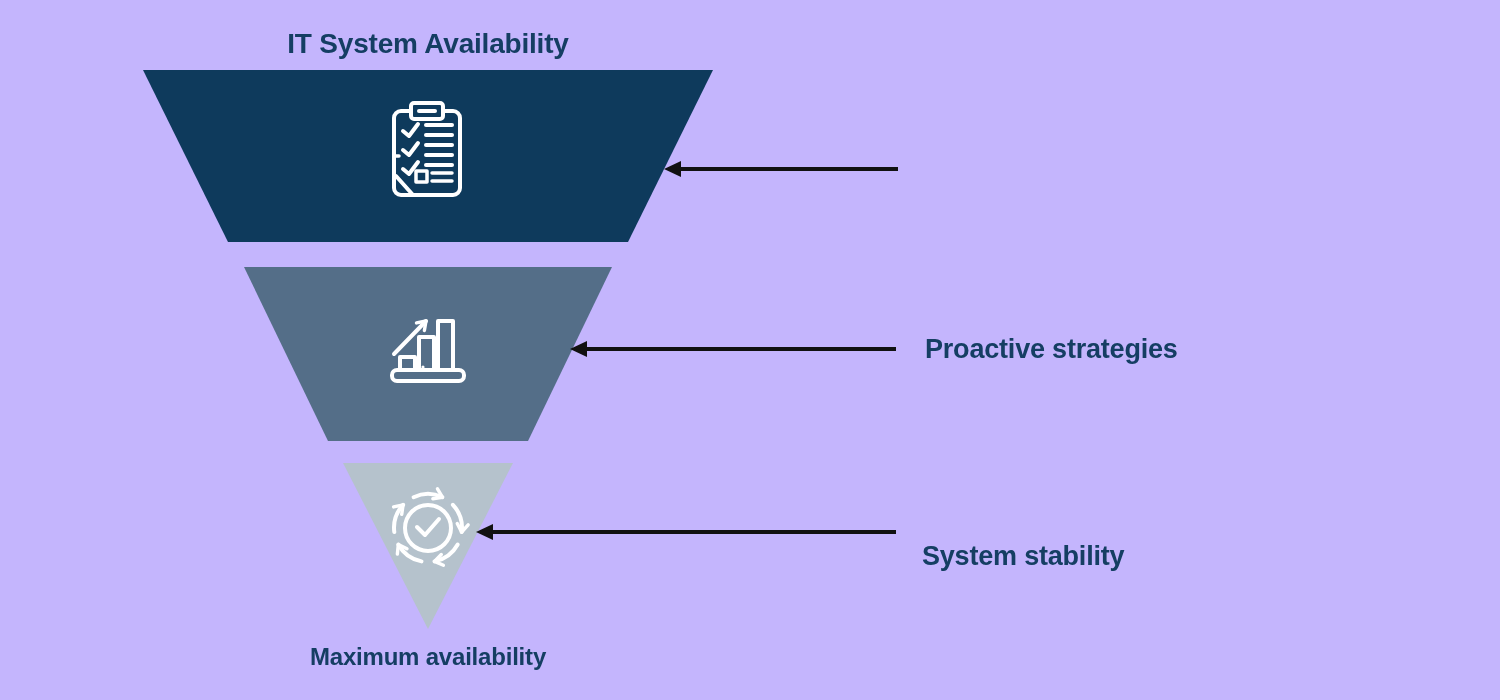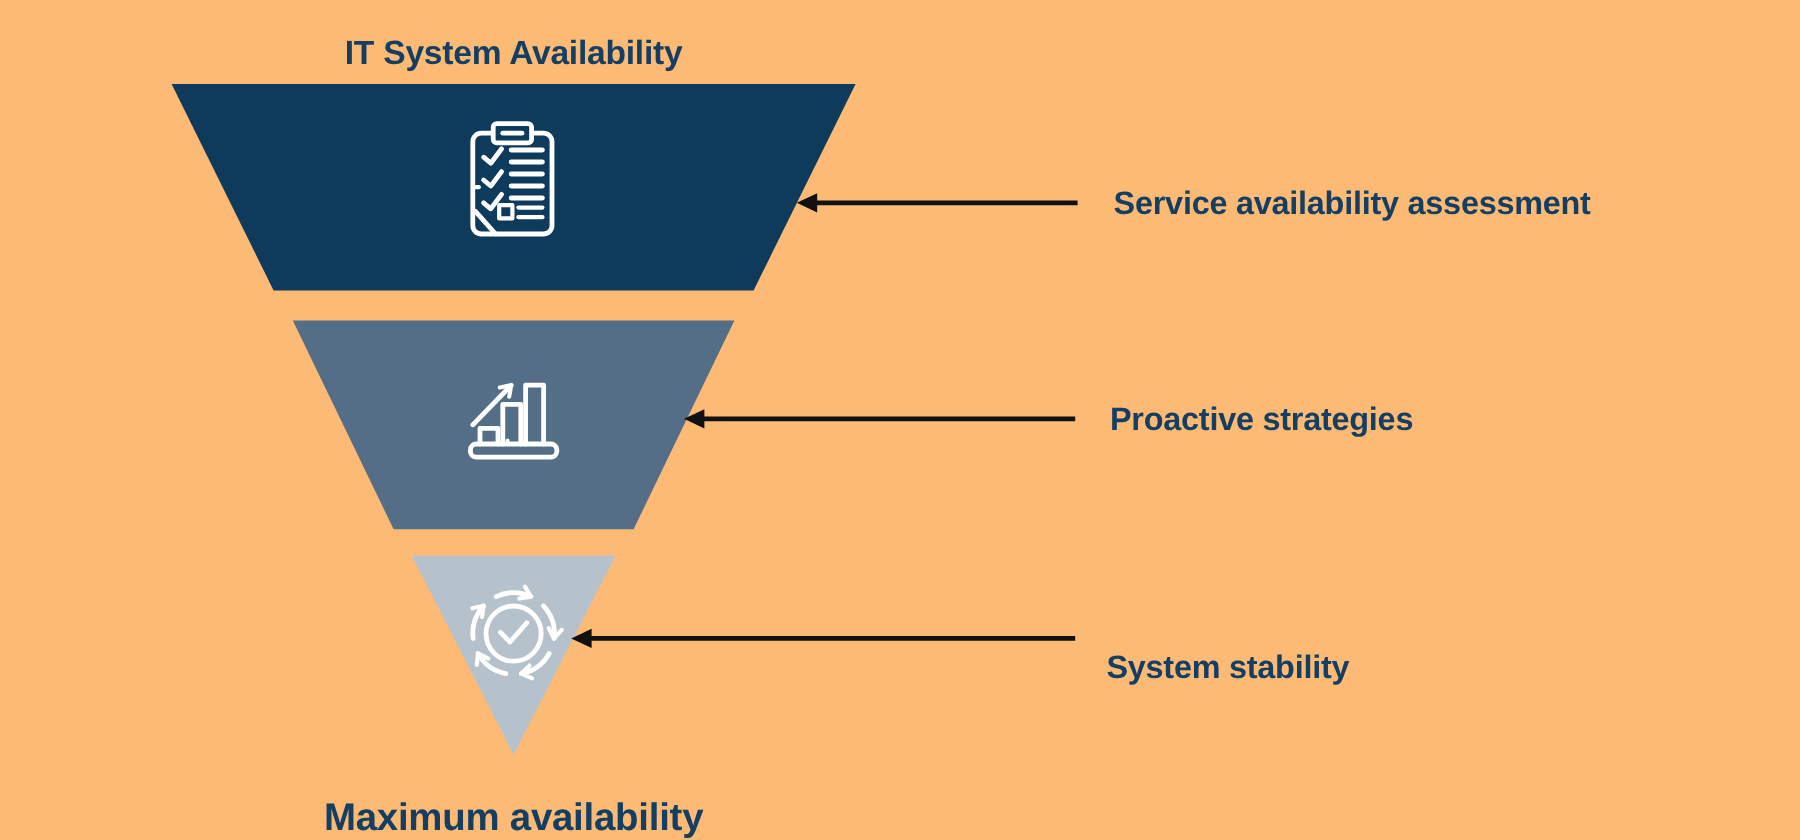--- a/index.html
+++ b/index.html
@@ -1,32 +1,32 @@
 <!DOCTYPE html>
 <html><head>
 <meta charset="utf-8">
 <style>
   html,body{margin:0;padding:0;}
   .canvas{
     position:relative;
     width:1500px;height:700px;
-    background:#fdba74;
+    background:#c4b5fd;
     font-family:"Liberation Sans",sans-serif;
     overflow:hidden;
   }
   .diagram-svg{position:absolute;left:0;top:0;}
   .txt{
     position:absolute;
     font-weight:700;
     color:#153e63;
     letter-spacing:-0.2px;
     white-space:nowrap;
   }
   .title{left:128px;top:28px;width:600px;text-align:center;font-size:28px;line-height:32px;}
-  .footer{left:128px;top:641px;width:600px;text-align:center;font-size:32px;line-height:32px;margin-top:24px;}
+  .footer{left:128px;top:641px;width:600px;text-align:center;font-size:24px;line-height:32px;}
   .side-label{font-size:27px;line-height:32px;}
   .side-label.l1{left:928px;top:153px;}
   .side-label.l2{left:925px;top:333px;}
   .side-label.l3{left:922px;top:540px;}
 </style>
 </head>
 <body>
 
 <div class="canvas">
 
@@ -88,21 +88,20 @@
       <polygon points="570,349 587,341 587,357" fill="#111111"></polygon>
     </g>
     <g>
       <line x1="896" y1="532" x2="492" y2="532" stroke="#111111" stroke-width="4"></line>
       <polygon points="476,532 493,524 493,540" fill="#111111"></polygon>
     </g>
   </svg>
 
   <div class="txt title">IT System Availability</div>
 
-  <div class="txt side-label l1">Service availability assessment</div>
 
   <div class="txt side-label l2">Proactive strategies</div>
 
   <div class="txt side-label l3">System stability</div>
 
   <div class="txt footer">Maximum availability</div>
 
 </div>
 
 </body></html>

